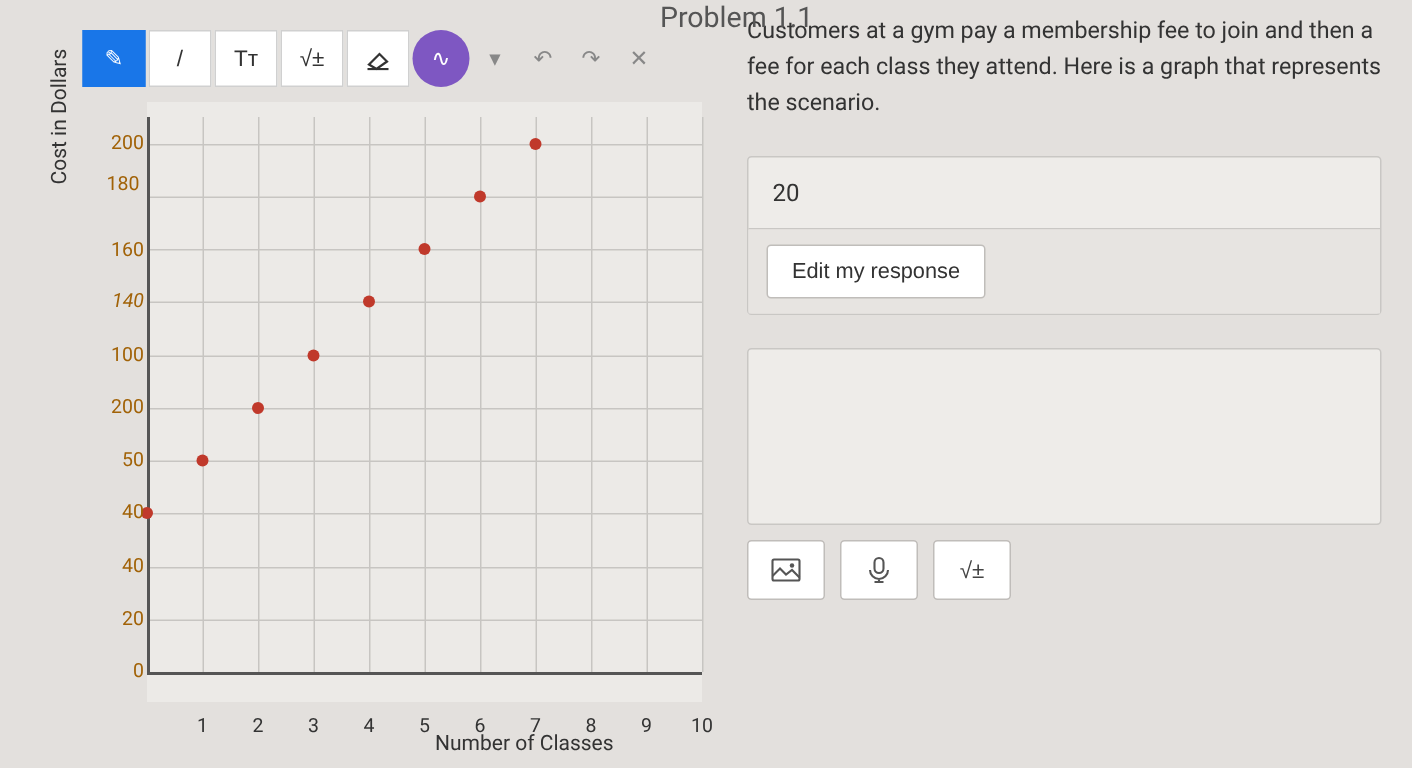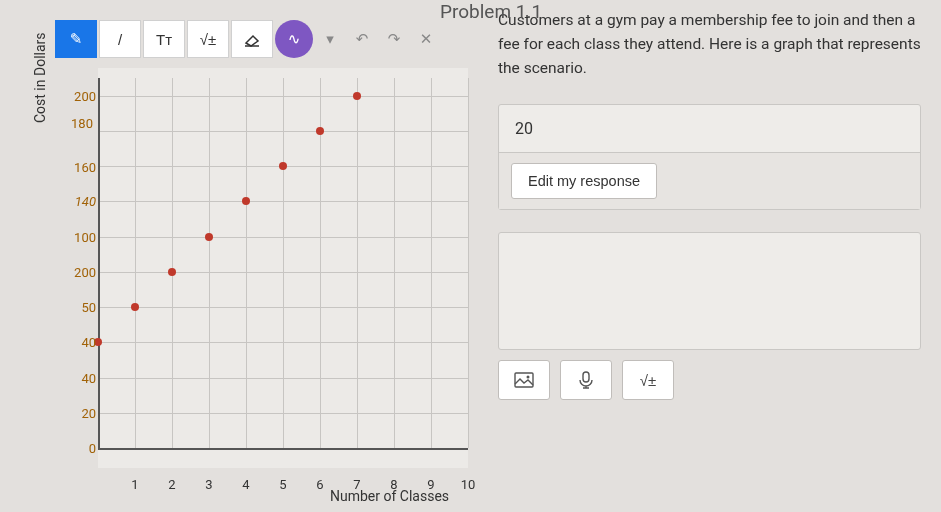--- a/index.html
+++ b/index.html
@@ -84,21 +84,20 @@
     font-size: 14px;
     color: #333;
     white-space: nowrap;
   }
   .x-axis-label {
     position: absolute;
     bottom: -6px;
     left: 240px;
     font-size: 14px;
     color: #333;
-    margin-left: 40px;
   }
   .plot {
     position: absolute;
     left: 48px;
     top: 0;
     width: 370px;
     height: 400px;
     background: #eceae7;
   }
   .plot-inner {

